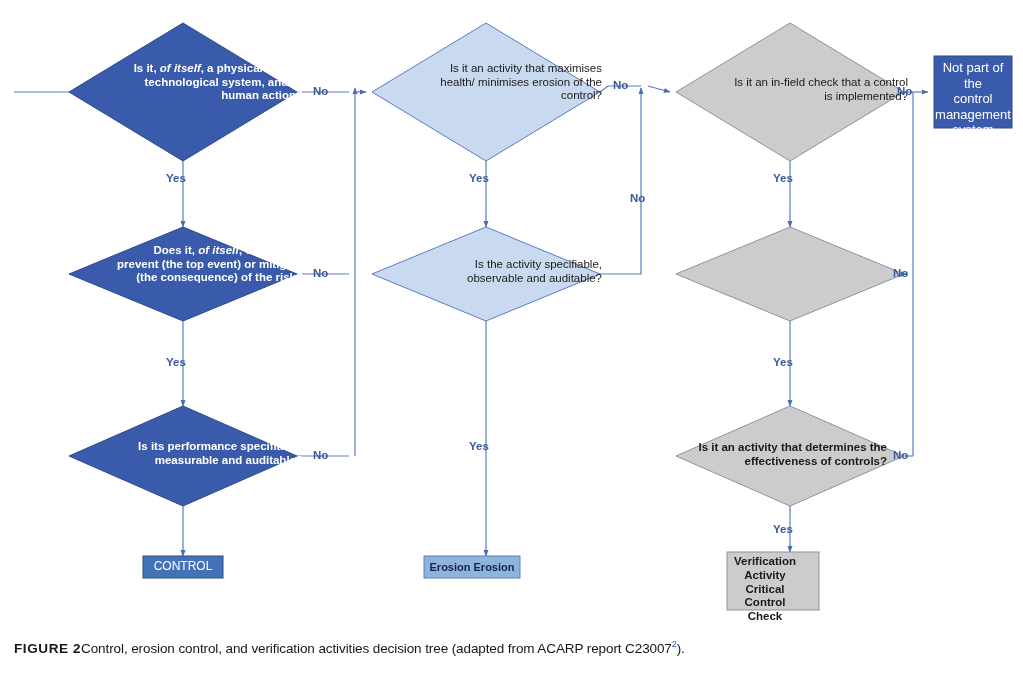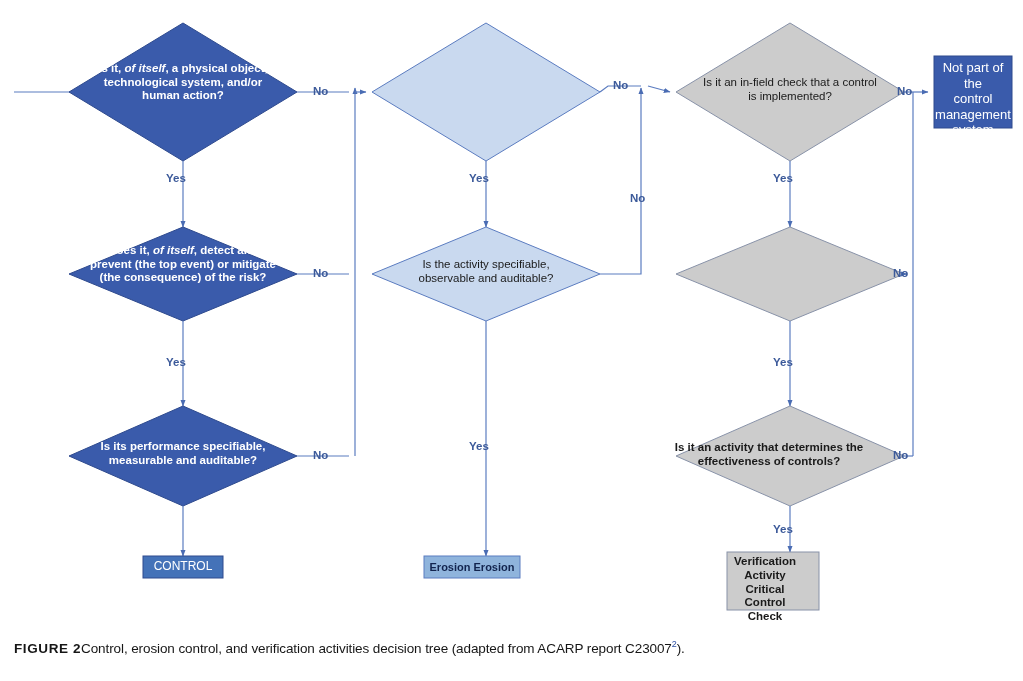--- a/index.html
+++ b/index.html
@@ -31,21 +31,21 @@
     left: 0;
     top: 0;
     width: 1023px;
     height: 625px;
     display: block;
   }
 
   
   .node-label {
     position: absolute;
-    text-align: center;
+    text-align: right;
     line-height: 1.18;
     pointer-events: none;
     box-sizing: border-box;
   }
   .diamond-label {
     font-size: 11.5px;
   }
   .diamond-label.dark {
     color: #ffffff;
     font-weight: bold;
@@ -209,20 +209,23 @@
     </div>
 
     <div class="node-label diamond-label dark" style="left:63px; top:244px; width:240px;">
       Does it, <em>of itself</em>, detect and<br>prevent (the top event) or mitigate<br>(the consequence) of the risk?
     </div>
 
     <div class="node-label diamond-label dark" style="left:63px; top:440px; width:240px;">
       Is its performance specifiable,<br>measurable and auditable?
     </div>
 
+    <div class="node-label diamond-label light" style="left:370px; top:62px; width:232px;">
+      Is it an activity that maximises<br>health/ minimises erosion of the<br>control?
+    </div>
 
     <div class="node-label diamond-label light" style="left:370px; top:258px; width:232px;">
       Is the activity specifiable,<br>observable and auditable?
     </div>
 
     <div class="node-label diamond-label grey" style="left:672px; top:76px; width:236px;">
       Is it an in-field check that a control<br>is implemented?
     </div>
 
 

